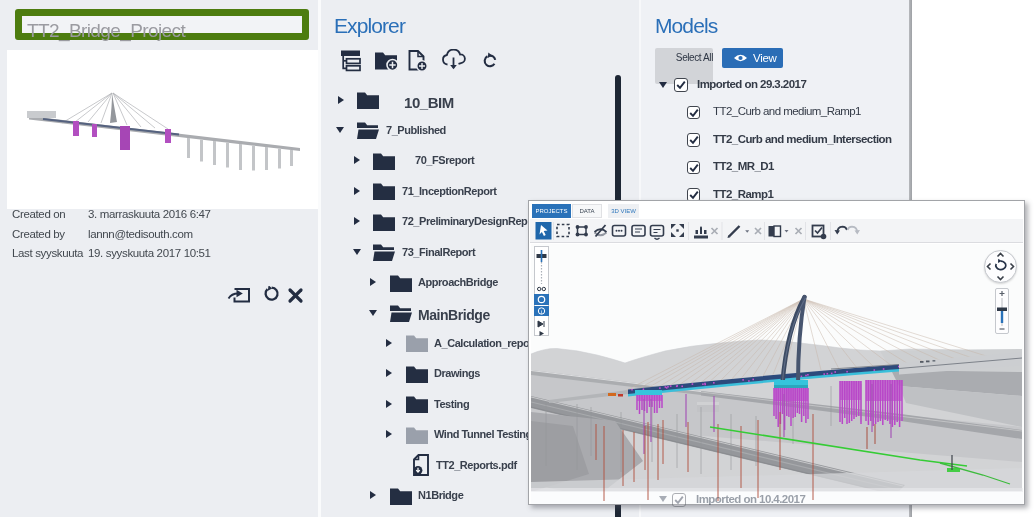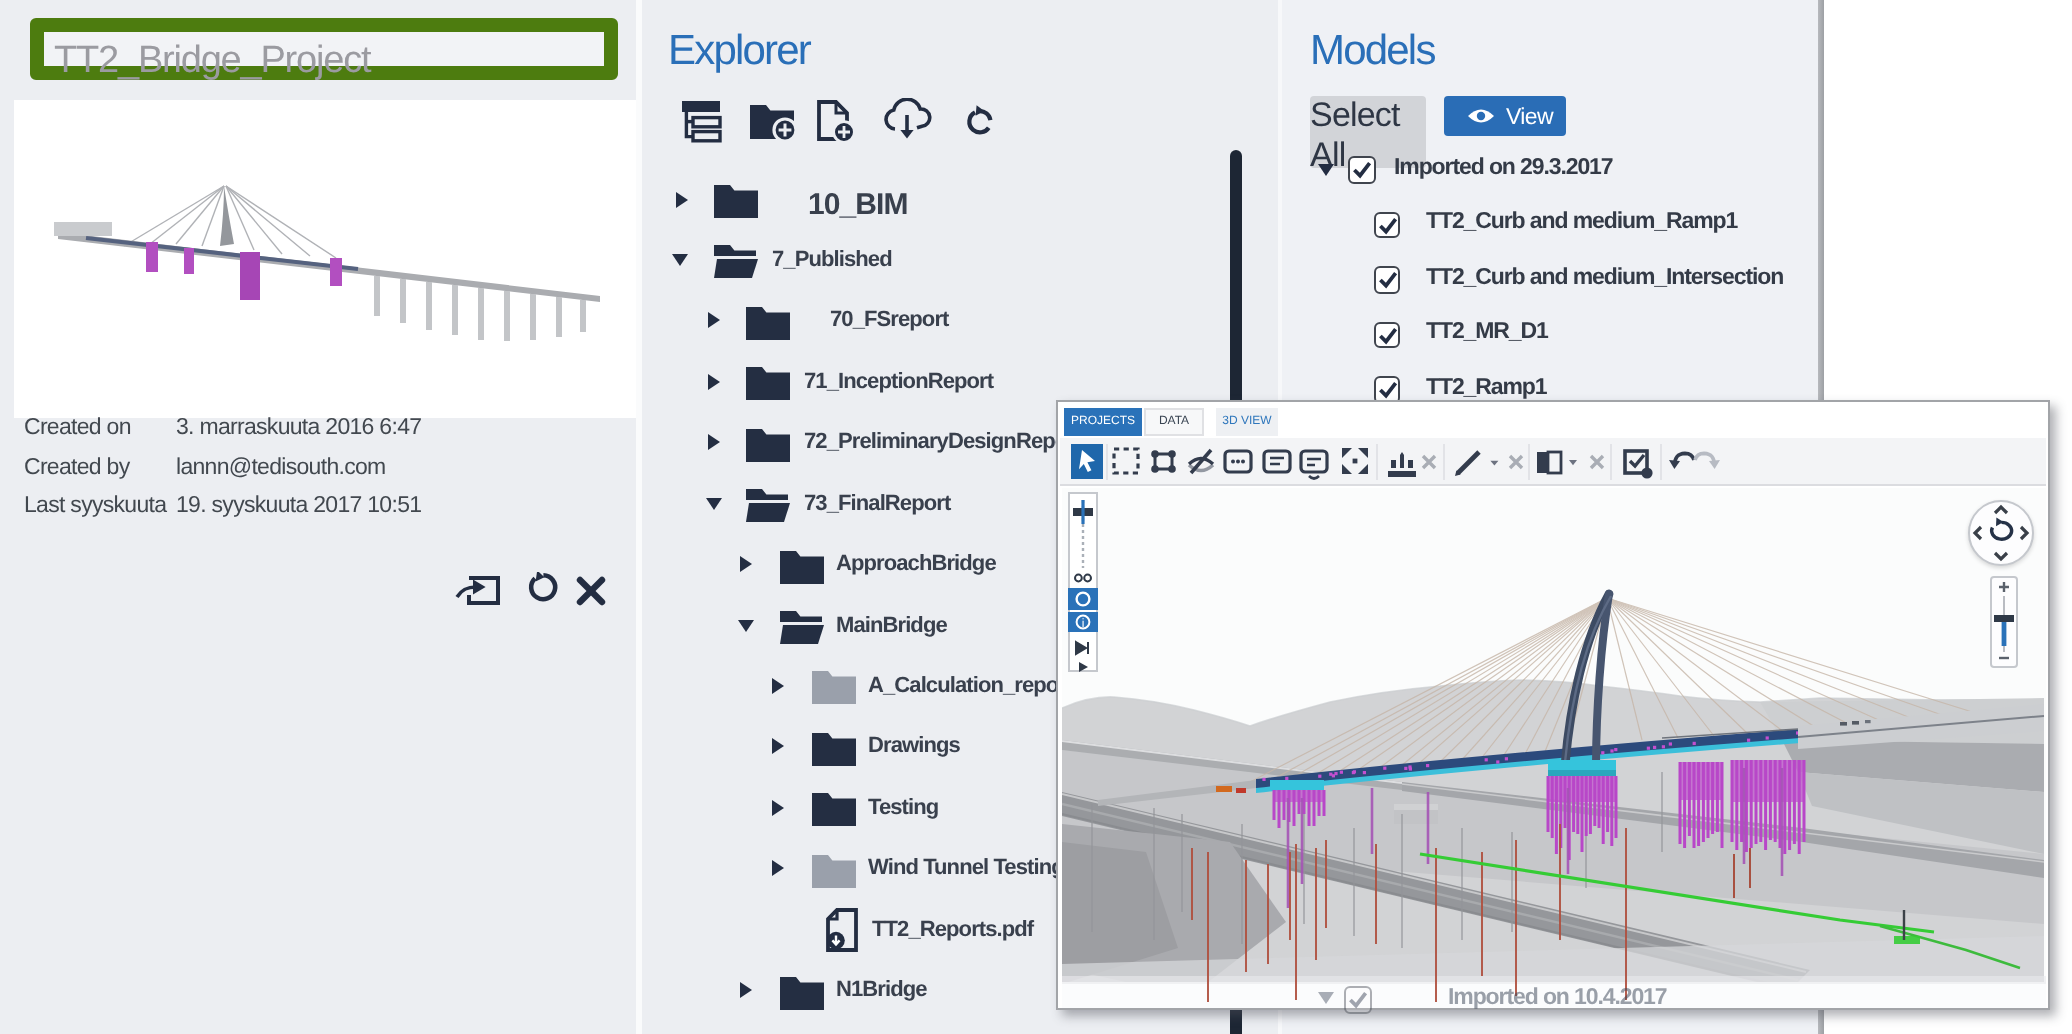--- a/index.html
+++ b/index.html
@@ -147,21 +147,21 @@
 <div class="abs" style="left:370px;top:278.1px;width:0;height:0;border-left:6px solid #232d42;border-top:4.5px solid transparent;border-bottom:4.5px solid transparent;"></div>
 <svg class="abs" style="left:390px;top:273.6px;" width="22" height="18" viewBox="0 0 22 18">
     <path d="M0 1.5 h8 l2.2 2.8 H22 V18 H0 Z" fill="#242e42"></path>
   </svg>
 <div class="abs" style="left:418px;top:276.1px;font-size:11px;letter-spacing:-0.45px;color:#39404d;font-weight:bold;">ApproachBridge</div>
 <div class="abs" style="left:369px;top:310.0px;width:0;height:0;border-top:6px solid #232d42;border-left:4.5px solid transparent;border-right:4.5px solid transparent;"></div>
 <svg class="abs" style="left:390px;top:304.0px;" width="23" height="18" viewBox="0 0 23 18">
     <path d="M0 1.5 h8 l2.2 2.8 H21 V7 H0 Z" fill="#242e42"></path>
     <path d="M1.5 8.5 h20.5 L19 18 H0 Z" fill="#242e42"></path>
   </svg>
-<div class="abs" style="left:418px;top:306.5px;font-size:11px;letter-spacing:-0.45px;color:#39404d;font-weight:bold;text-align:center;">MainBridge</div>
+<div class="abs" style="left:418px;top:306.5px;font-size:14px;letter-spacing:-0.45px;color:#39404d;font-weight:bold;text-align:center;">MainBridge</div>
 <div class="abs" style="left:386px;top:338.9px;width:0;height:0;border-left:6px solid #232d42;border-top:4.5px solid transparent;border-bottom:4.5px solid transparent;"></div>
 <svg class="abs" style="left:406px;top:334.4px;" width="22" height="18" viewBox="0 0 22 18">
     <path d="M0 1.5 h8 l2.2 2.8 H22 V18 H0 Z" fill="#9aa0ab"></path>
   </svg>
 <div class="abs" style="left:434px;top:336.9px;font-size:11px;letter-spacing:-0.45px;color:#39404d;font-weight:bold;">A_Calculation_report</div>
 <div class="abs" style="left:386px;top:369.4px;width:0;height:0;border-left:6px solid #232d42;border-top:4.5px solid transparent;border-bottom:4.5px solid transparent;"></div>
 <svg class="abs" style="left:406px;top:364.9px;" width="22" height="18" viewBox="0 0 22 18">
     <path d="M0 1.5 h8 l2.2 2.8 H22 V18 H0 Z" fill="#242e42"></path>
   </svg>
 <div class="abs" style="left:434px;top:367.4px;font-size:11px;letter-spacing:-0.45px;color:#39404d;font-weight:bold;">Drawings</div>
@@ -182,40 +182,40 @@
     <path d="M6 13.8 v4 M4.2 16.2 l1.8 2 1.8 -2" stroke="#fff" stroke-width="1.2" fill="none"></path>
   </svg>
 <div class="abs" style="left:436px;top:458.7px;font-size:11px;letter-spacing:-0.45px;color:#39404d;font-weight:bold;">TT2_Reports.pdf</div>
 <div class="abs" style="left:370px;top:491.1px;width:0;height:0;border-left:6px solid #232d42;border-top:4.5px solid transparent;border-bottom:4.5px solid transparent;"></div>
 <svg class="abs" style="left:390px;top:486.6px;" width="22" height="18" viewBox="0 0 22 18">
     <path d="M0 1.5 h8 l2.2 2.8 H22 V18 H0 Z" fill="#242e42"></path>
   </svg>
 <div class="abs" style="left:418px;top:489.1px;font-size:11px;letter-spacing:-0.45px;color:#39404d;font-weight:bold;">N1Bridge</div>
 
 <div class="abs" style="left:655px;top:14px;font-size:21px;letter-spacing:-0.9px;color:#2a6fb8;">Models</div>
-<div class="abs" style="left:655px;top:48px;width:58px;height:36px;background:#d2d4d8;border-radius:2px;color:#2e3644;font-size:17px;letter-spacing:-0.4px;text-align:left;line-height:20px;">Select All</div>
+<div class="abs" style="left:655px;top:48px;width:58px;height:36px;background:#d2d4d8;border-radius:2px;color:#2e3644;font-size:10px;letter-spacing:-0.4px;text-align:right;line-height:20px;">Select All</div>
 <div class="abs" style="left:722px;top:48px;width:61px;height:20px;background:#2a6db6;border-radius:2px;color:#ffffff;font-size:12px;line-height:20px;">
   <svg style="position:absolute;left:11px;top:5px;" width="15" height="10" viewBox="0 0 15 10">
     <path d="M1 5 Q7.5 -1.5 14 5 Q7.5 11.5 1 5 Z" fill="#ffffff"></path>
     <circle cx="7.5" cy="5" r="2.1" fill="#2a6db6"></circle>
   </svg>
   <span style="margin-left:31px;font-size:11.5px;letter-spacing:-0.3px;">View</span>
 </div>
 
 <div class="abs" style="left:659px;top:81.5px;width:0;height:0;border-top:6.5px solid #232d42;border-left:4.5px solid transparent;border-right:4.5px solid transparent;"></div>
 <div class="abs" style="left:674px;top:78px;width:13.5px;height:13.5px;border:1.6px solid #40454e;border-radius:3px;background:#fff;"></div>
 <svg class="abs" style="left:674px;top:78px;" width="14" height="14" viewBox="0 0 14 14">
     <path d="M3.2 7 L6 9.8 L10.8 3.6" fill="none" stroke="#232d42" stroke-width="1.9"></path>
   </svg>
 <div class="abs" style="left:697px;top:78px;font-size:11.5px;letter-spacing:-0.55px;color:#343b47;font-weight:bold;">Imported on 29.3.2017</div>
 <div class="abs" style="left:686.5px;top:105.5px;width:13.5px;height:13.5px;border:1.6px solid #40454e;border-radius:3px;background:#fff;"></div>
 <svg class="abs" style="left:686.5px;top:105.5px;" width="14" height="14" viewBox="0 0 14 14">
     <path d="M3.2 7 L6 9.8 L10.8 3.6" fill="none" stroke="#232d42" stroke-width="1.9"></path>
   </svg>
-<div class="abs" style="left:713px;top:105.0px;font-size:11.5px;letter-spacing:-0.55px;color:#343b47;font-weight:bold;">TT2_Curb and medium_Ramp1</div>
+<div class="abs" style="left:713px;top:105.0px;font-size:11.5px;letter-spacing:-0.55px;color:#343b47;font-weight:normal;">TT2_Curb and medium_Ramp1</div>
 <div class="abs" style="left:686.5px;top:133.1px;width:13.5px;height:13.5px;border:1.6px solid #40454e;border-radius:3px;background:#fff;"></div>
 <svg class="abs" style="left:686.5px;top:133.1px;" width="14" height="14" viewBox="0 0 14 14">
     <path d="M3.2 7 L6 9.8 L10.8 3.6" fill="none" stroke="#232d42" stroke-width="1.9"></path>
   </svg>
 <div class="abs" style="left:713px;top:132.6px;font-size:11.5px;letter-spacing:-0.55px;color:#343b47;font-weight:bold;">TT2_Curb and medium_Intersection</div>
 <div class="abs" style="left:686.5px;top:160.7px;width:13.5px;height:13.5px;border:1.6px solid #40454e;border-radius:3px;background:#fff;"></div>
 <svg class="abs" style="left:686.5px;top:160.7px;" width="14" height="14" viewBox="0 0 14 14">
     <path d="M3.2 7 L6 9.8 L10.8 3.6" fill="none" stroke="#232d42" stroke-width="1.9"></path>
   </svg>
 <div class="abs" style="left:713px;top:160.2px;font-size:11.5px;letter-spacing:-0.55px;color:#343b47;font-weight:bold;">TT2_MR_D1</div>
@@ -535,13 +535,13 @@
   <rect x="2" y="19.5" width="10" height="3.5" fill="#2f3947"></rect>
   <line x1="7" y1="23" x2="7" y2="35" stroke="#2a72b9" stroke-width="2.4"></line>
   <path d="M4.5 41 h5" stroke="#5a616b" stroke-width="1.2"></path>
 </svg>
 
 <div class="abs" style="left:659px;top:496px;width:0;height:0;border-top:6px solid #232d42;border-left:4.5px solid transparent;border-right:4.5px solid transparent;opacity:0.38;"></div>
 <div class="abs" style="left:672px;top:493px;width:13.5px;height:13.5px;border:1.6px solid #40454e;border-radius:3px;background:rgba(255,255,255,0.3);opacity:0.42;"></div>
 <svg class="abs" style="left:672px;top:493px;opacity:0.42;" width="14" height="14" viewBox="0 0 14 14">
     <path d="M3.2 7 L6 9.8 L10.8 3.6" fill="none" stroke="#232d42" stroke-width="1.9"></path>
   </svg>
-<div class="abs" style="left:696px;top:493px;font-size:11.5px;letter-spacing:-0.55px;color:#3a4556;opacity:0.5;font-weight:bold;margin-left:28px;">Imported on 10.4.2017</div>
+<div class="abs" style="left:696px;top:493px;font-size:11.5px;letter-spacing:-0.55px;color:#3a4556;opacity:0.5;font-weight:bold;">Imported on 10.4.2017</div>
 
 </body></html>

